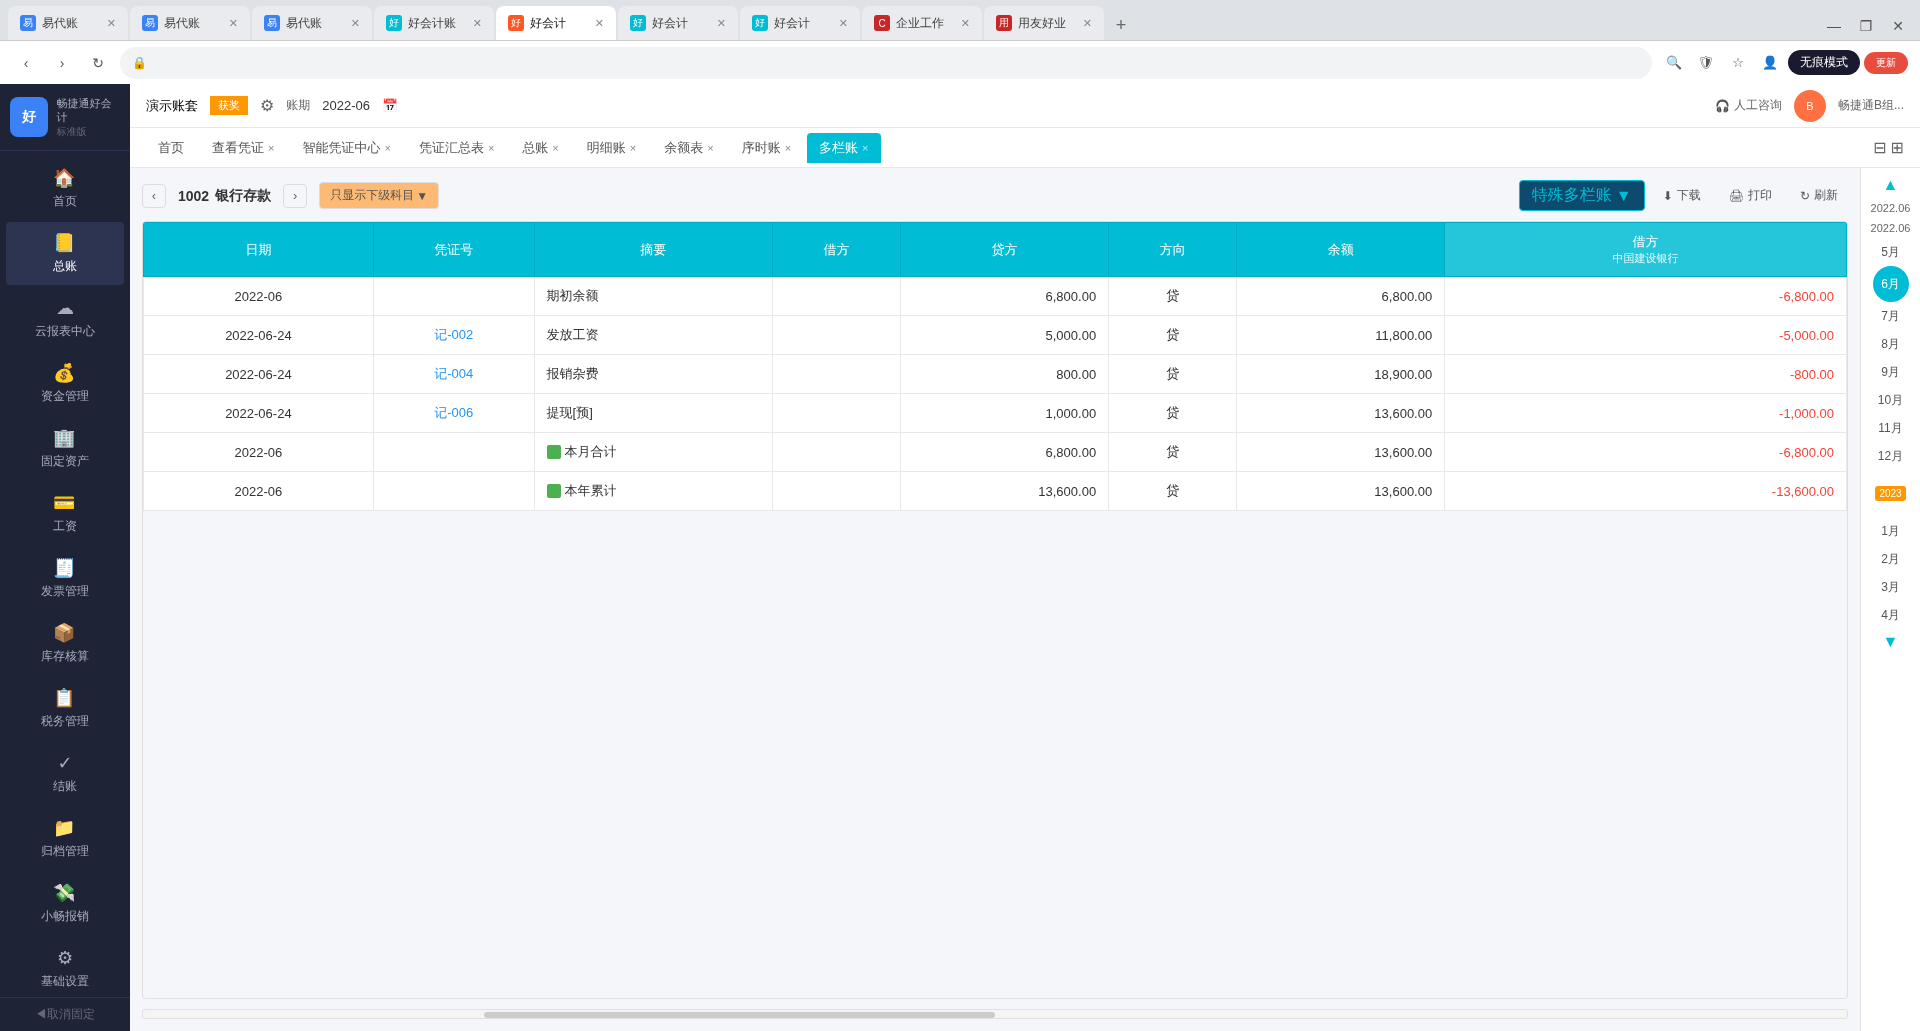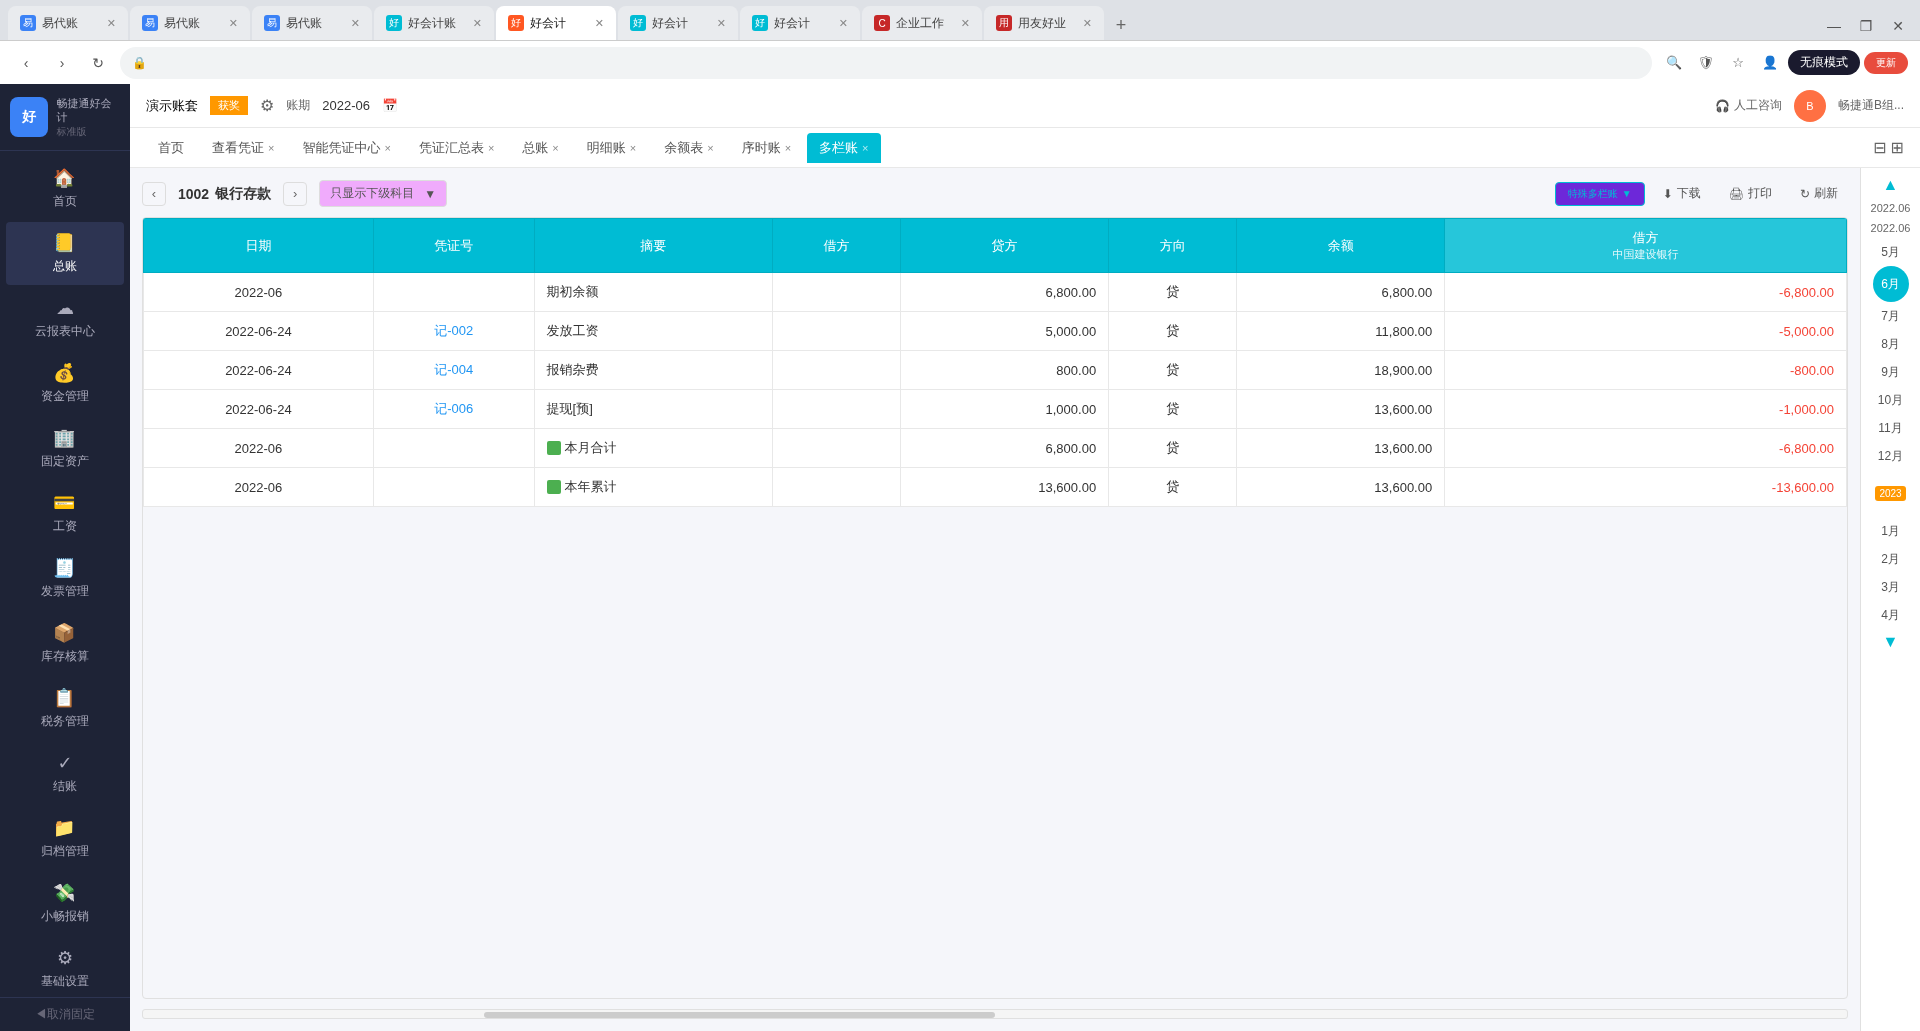--- a/index.html
+++ b/index.html
@@ -58,23 +58,23 @@
     
     .content-area { flex: 1; display: flex; overflow: hidden; }
     .ledger-area { flex: 1; display: flex; flex-direction: column; padding: 12px; gap: 10px; overflow: hidden; }
 
     
     .ledger-header { display: flex; align-items: center; gap: 12px; }
     .nav-arrow { width: 24px; height: 24px; display: flex; align-items: center; justify-content: center; border: 1px solid #ddd; border-radius: 4px; cursor: pointer; color: #666; }
     .account-selector { display: flex; align-items: center; gap: 6px; font-size: 14px; font-weight: bold; color: #333; }
     .account-code { color: #333; }
     .account-name-main { color: #333; }
-    .filter-btn { display: flex; align-items: center; gap: 10px; padding: 4px 10px; border: 1px solid #ddd; border-radius: 4px; font-size: 12px; color: #555; cursor: pointer; background: #f0abfc; }
+    .filter-btn { display: flex; align-items: center; gap: 2px; padding: 4px 10px; border: 1px solid #ddd; border-radius: 4px; font-size: 12px; color: #555; cursor: pointer; background: #fdba74; }
     .ledger-header-right { margin-left: auto; display: flex; align-items: center; gap: 8px; }
-    .special-btn { border: 1px solid #00bcd4; color: #00bcd4; padding: 4px 12px; border-radius: 4px; font-size: 10px; cursor: pointer; display: flex; align-items: center; gap: 4px; background: #6d28d9; }
+    .special-btn { border: 1px solid #00bcd4; color: #00bcd4; padding: 4px 12px; border-radius: 4px; font-size: 16px; cursor: pointer; display: flex; align-items: center; gap: 4px; background: #0c4a6e; }
     .action-btn { display: flex; align-items: center; gap: 4px; padding: 4px 10px; font-size: 12px; color: #555; cursor: pointer; }
 
     
     .ledger-table-wrapper { flex: 1; overflow: auto; border: 1px solid #e0e0e0; border-radius: 4px; }
     .ledger-table { width: 100%; border-collapse: collapse; }
     .ledger-table thead th { background: #00bcd4; color: #fff; padding: 10px 12px; text-align: center; font-weight: normal; font-size: 13px; border: 1px solid #00acc1; white-space: nowrap; }
     .ledger-table thead th.extra { background: #26c6da; }
     .ledger-table tbody td { padding: 10px 12px; border: 1px solid #e8e8e8; text-align: center; font-size: 13px; color: #333; background: #fff; }
     .ledger-table tbody td.num { text-align: right; }
     .ledger-table tbody td.left { text-align: left; }

